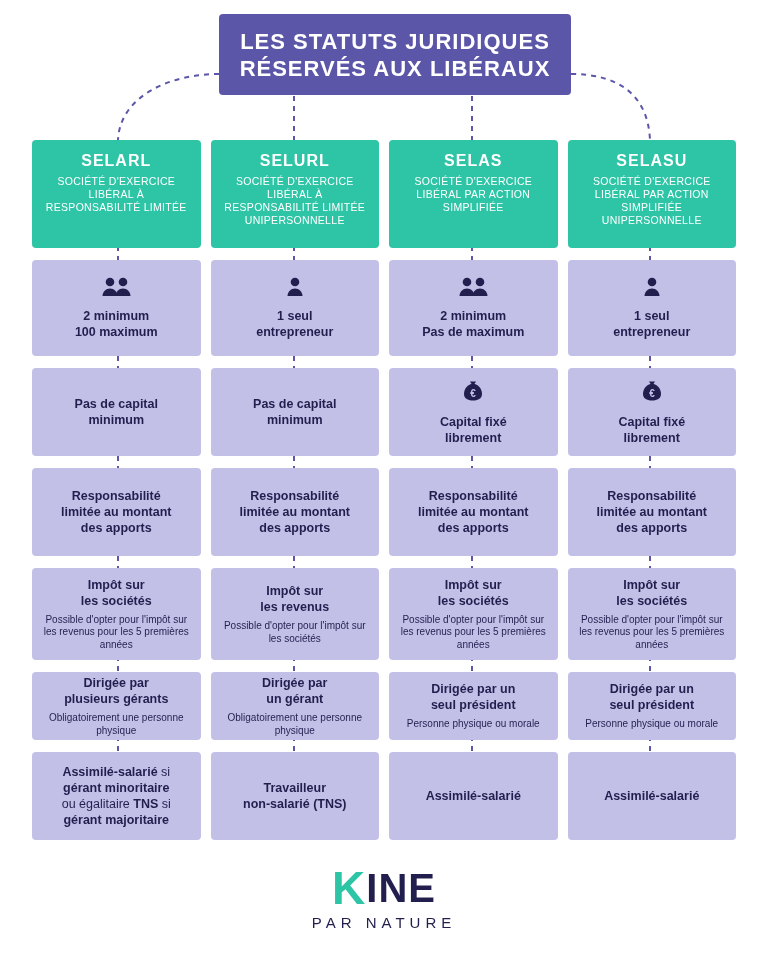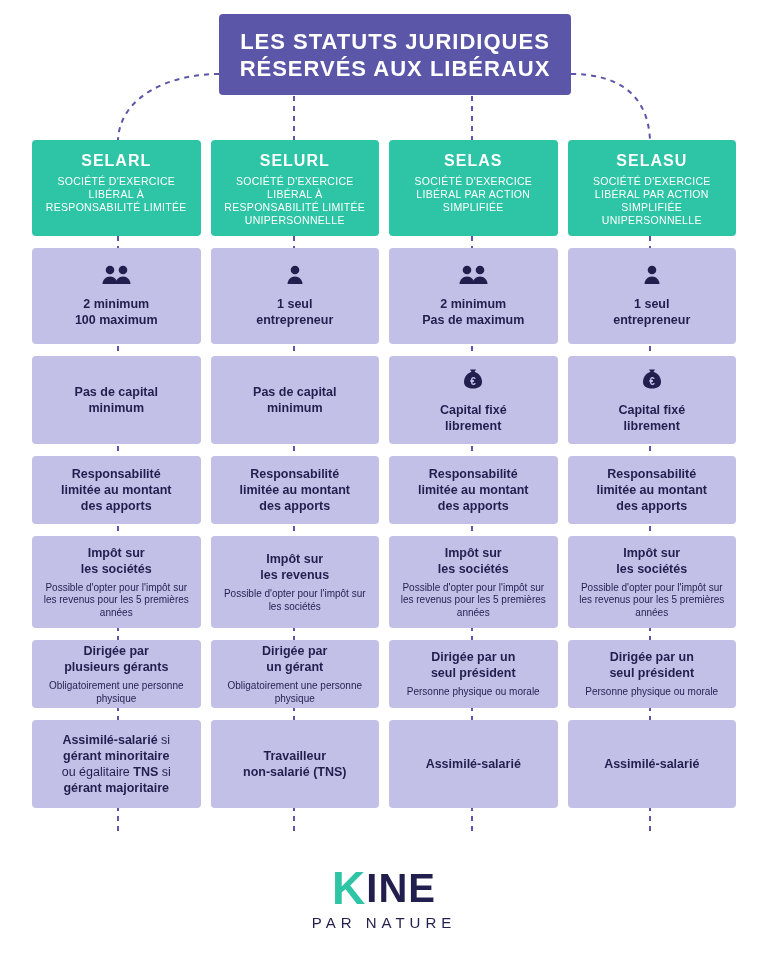--- a/index.html
+++ b/index.html
@@ -63,21 +63,21 @@
     flex-direction: column;
     gap: 12px;
   }
 
   .head-card {
     background: #2ec4a6;
     border-radius: 4px;
     color: #ffffff;
     text-align: center;
     padding: 12px 8px 14px 8px;
-    height: 96px;
+    height: 108px;
     display: flex;
     flex-direction: column;
     align-items: center;
   }
   .head-card .name {
     font-size: 16px;
     font-weight: bold;
     letter-spacing: 1px;
     margin-bottom: 5px;
   }
@@ -110,21 +110,21 @@
     font-size: 10px;
     font-weight: normal;
     line-height: 12.5px;
     margin-top: 5px;
   }
   .cell .main .reg { font-weight: normal; }
 
   
   .r-people   { height: 96px; }
   .r-capital  { height: 88px; }
-  .r-resp     { height: 68px; }
+  .r-resp     { height: 88px; }
   .r-tax      { height: 92px; }
   .r-direct   { height: 68px; }
   .r-status   { height: 88px; }
 
   
   .logo {
     position: absolute;
     left: 0; right: 0; bottom: 22px;
     display: flex;
     flex-direction: column;

